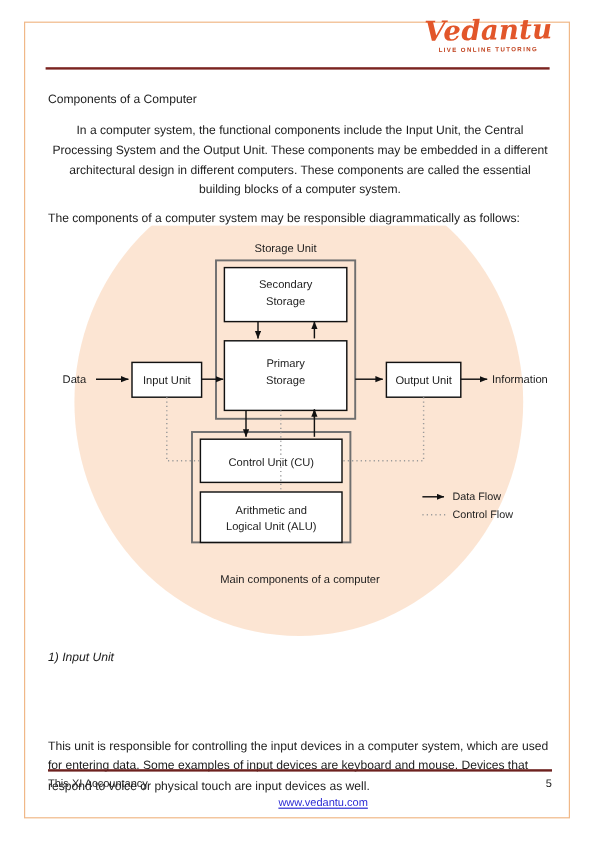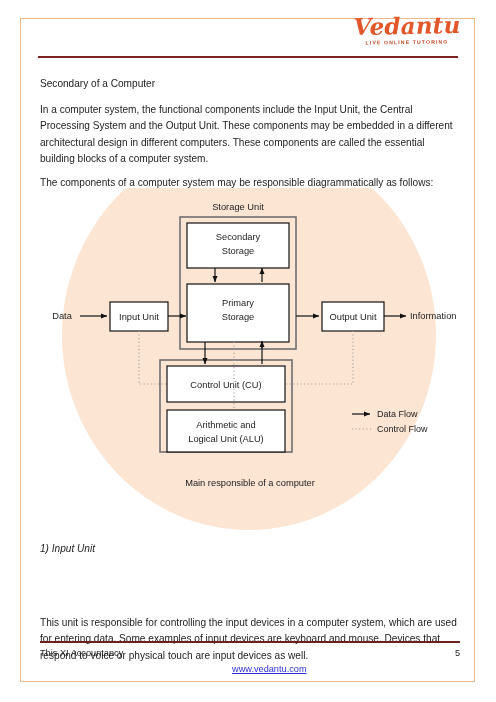--- a/index.html
+++ b/index.html
@@ -93,21 +93,21 @@
   .block {
     position: absolute;
     left: 40px;
     width: 420px;
     font-size: 10.1px;
     line-height: 16.4px;
     color: #1c1c1c;
     text-align: left;
   }
   #heading-1   { top: 76px; }
-  #para-1      { top: 102px; }
+  #para-1      { top: 102px; text-align: center; }
   #para-2      { top: 175px; }
   #heading-2   { top: 541px; font-style: italic; }
   #para-3      { top: 567px; margin-top: 48px; }
 
   
   #diagram {
     position: absolute;
     left: 40px; top: 198px;
     width: 420px; height: 300px;
   }
@@ -154,21 +154,21 @@
   <div id="page-border"></div>
 
   <div id="content">
 
     <div id="logo-block">
       <div class="logo-word">Vedantu</div>
       <div class="logo-tag">LIVE ONLINE TUTORING</div>
     </div>
     <div id="header-rule"></div>
 
-    <div class="block" id="heading-1">Secondary of a Computer</div>
+    <div class="block" id="heading-1">Components of a Computer</div>
 
     <div class="block" id="para-1">In a computer system, the functional components include the Input Unit, the Central Processing System and the Output Unit. These components may be embedded in a different architectural design in different computers. These components are called the essential building blocks of a computer system.</div>
 
     <div class="block" id="para-2">The components of a computer system may be responsible diagrammatically as follows:</div>
 
     <div id="diagram">
       <svg width="420" height="300" viewBox="0 0 420 300" xmlns="http://www.w3.org/2000/svg" font-family="Liberation Sans, sans-serif">
 
         <defs>
           <marker id="arrow" markerWidth="7" markerHeight="7" refX="6.2" refY="2.6" orient="auto" markerUnits="userSpaceOnUse">
@@ -224,21 +224,21 @@
         <line x1="194" y1="144" x2="194" y2="212" stroke="#9a9a9a" stroke-width="1.2" stroke-dasharray="1,2.6"></line>
 
         <line x1="312" y1="216" x2="330" y2="216" stroke="#111" stroke-width="1.2" marker-end="url(#arrow)"></line>
         <text x="337" y="219" font-size="9" fill="#1c1c1c" text-anchor="start">Data Flow</text>
 
         <line x1="312" y1="231" x2="333" y2="231" stroke="#9a9a9a" stroke-width="1.2" stroke-dasharray="1,2.6"></line>
         <text x="337" y="234" font-size="9" fill="#1c1c1c" text-anchor="start">Control Flow</text>
       </svg>
     </div>
 
-    <div id="diagram-caption">Main responsible of a computer</div>
+    <div id="diagram-caption">Main components of a computer</div>
 
     <div class="block" id="heading-2">1) Input Unit</div>
 
     <div class="block" id="para-3">This unit is responsible for controlling the input devices in a computer system, which are used for entering data. Some examples of input devices are keyboard and mouse. Devices that respond to voice or physical touch are input devices as well.</div>
 
     <div id="footer-rule"></div>
     <div id="footer">
       <span id="footer-left">This XI Accountancy</span>
       <span id="footer-center">www.vedantu.com</span>
       <span id="footer-right">5</span>

